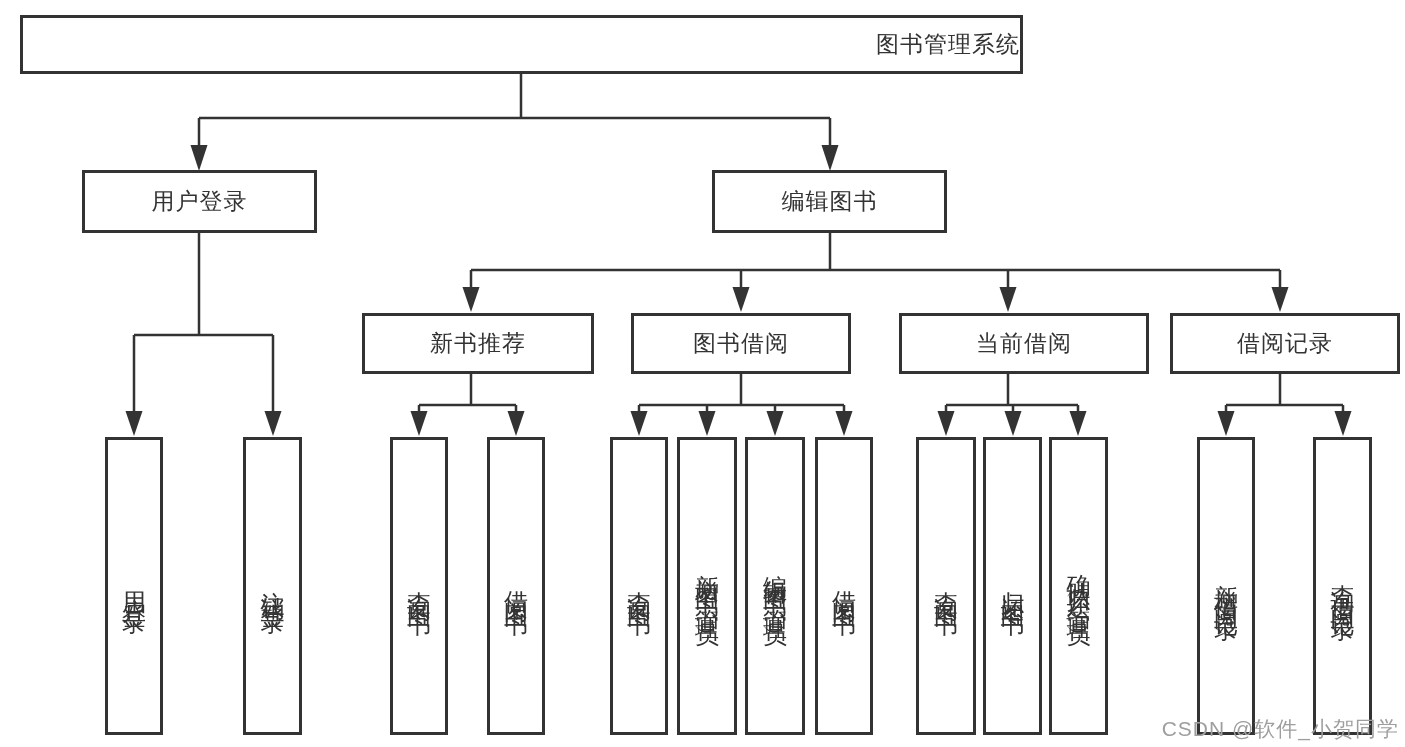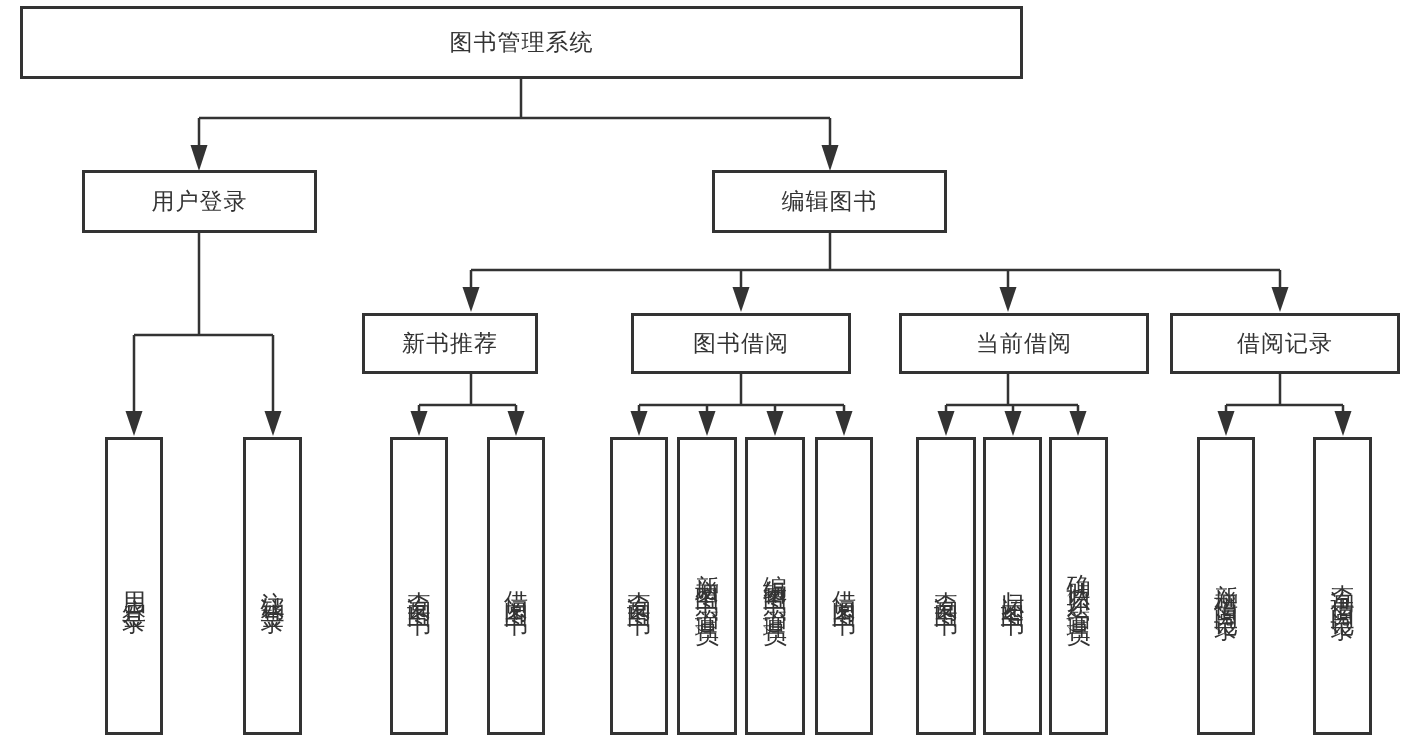--- a/index.html
+++ b/index.html
@@ -31,26 +31,26 @@
     align-items: center;
     justify-content: center;
     z-index: 2;
   }
   .hlabel {
     font-size: 23px;
     letter-spacing: 1px;
     white-space: nowrap;
     color: #333333;
   }
-  .root-box   { left: 20px;  top: 6px;  width: 1003px; height: 73px; }
+  .root-box   { left: 20px;  top: 15px;  width: 1003px; height: 59px; justify-content: flex-end; }
   .l2-box     { top: 170px; width: 235px; height: 63px; }
   .l2-a       { left: 82px; }
   .l2-b       { left: 712px; }
   .l3-box     { top: 313px; height: 61px; }
-  .l3-a { left: 362px;  width: 176px; }
+  .l3-a { left: 362px;  width: 232px; }
   .l3-b { left: 631px;  width: 220px; }
   .l3-c { left: 899px;  width: 250px; }
   .l3-d { left: 1170px; width: 230px; }
   .leaf {
     top: 437px;
     height: 298px;
     width: 58px;
   }
   .vtext {
     writing-mode: vertical-rl;
@@ -169,14 +169,15 @@
     <span class="vtext">确认归还（管理员）</span>
   </div>
 
   <div class="node leaf" style="left:1197px">
     <span class="vtext">新增借阅记录</span>
   </div>
   <div class="node leaf" style="left:1313px;width:59px">
     <span class="vtext">查询借阅记录</span>
   </div>
 
+  <div id="watermark">CSDN @软件_小贺同学</div>
 
 </div>
 
 </body></html>

